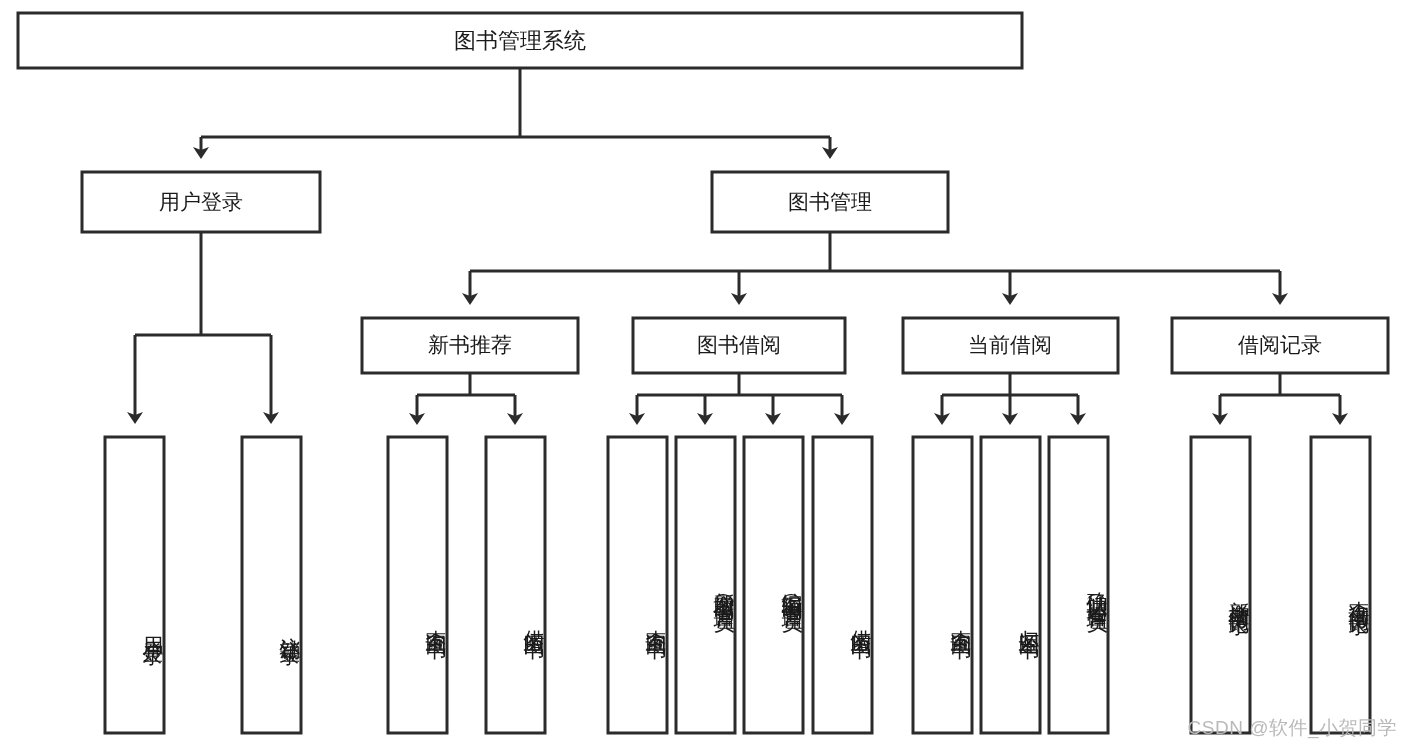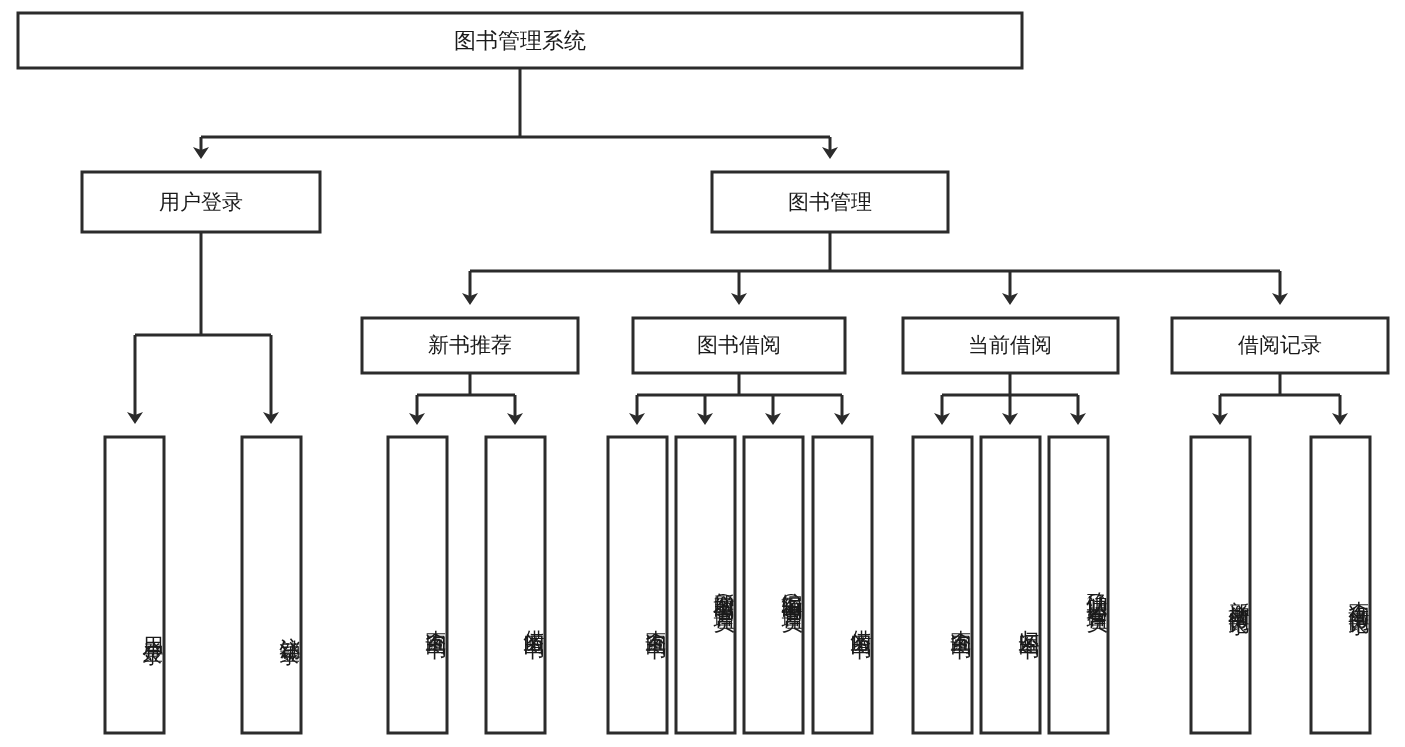--- a/index.html
+++ b/index.html
@@ -236,14 +236,15 @@
   <div class="vlabel" style="left:913px; top:511px; width:59px; height:216px;">查询图书</div>
 
   <div class="vlabel" style="left:981px; top:511px; width:59px; height:216px;">归还图书</div>
 
   <div class="vlabel" style="left:1049px; top:443px; width:59px; height:290px;">确认归还（管理员）</div>
 
   <div class="vlabel" style="left:1191px; top:460px; width:59px; height:266px;">新增借阅记录</div>
 
   <div class="vlabel" style="left:1311px; top:460px; width:59px; height:266px;">查询借阅记录</div>
 
+  <div class="watermark">CSDN @软件_小贺同学</div>
 
 </div>
 
 </body></html>

